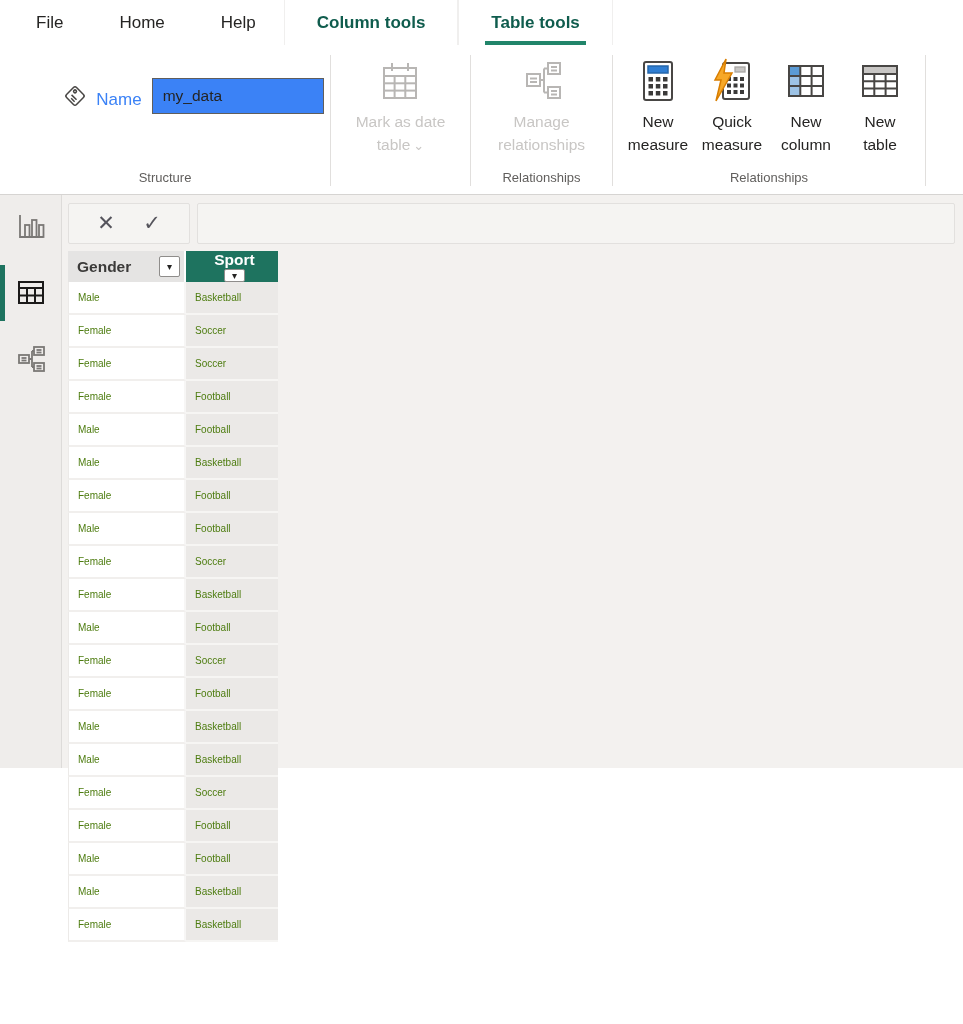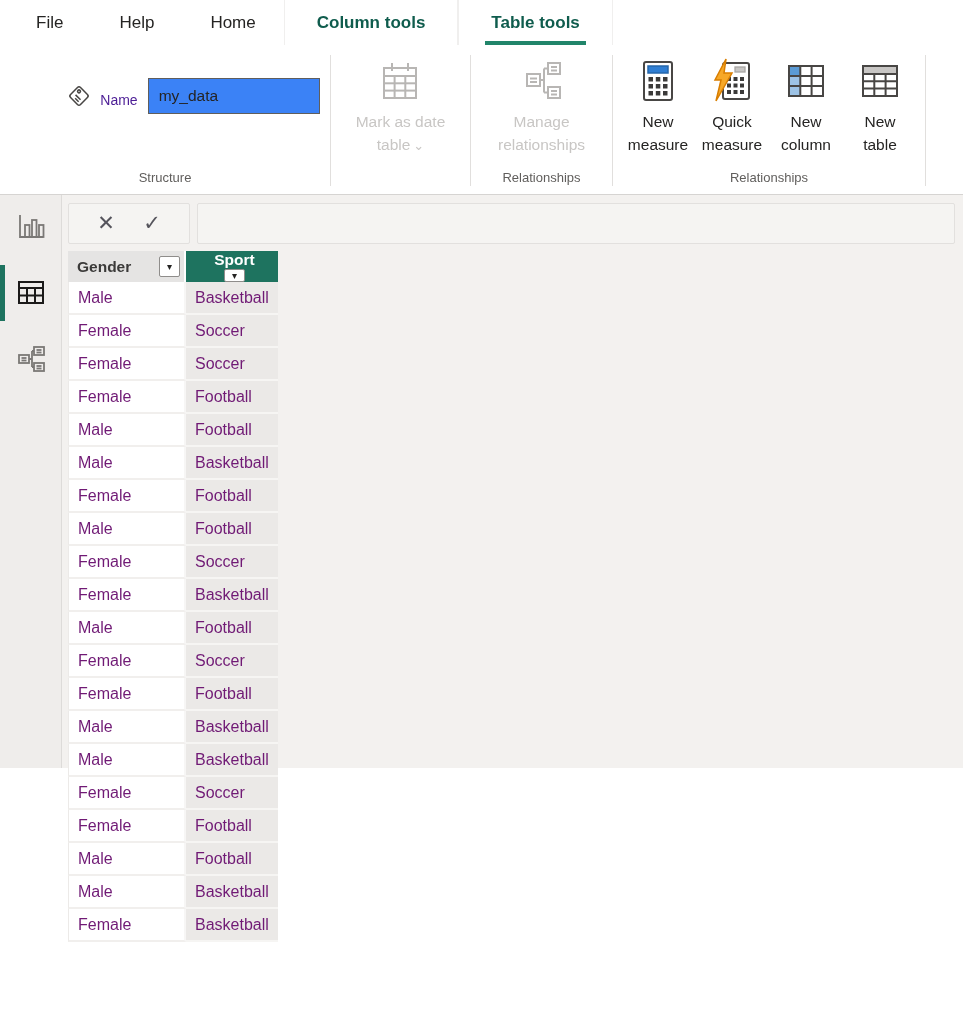--- a/index.html
+++ b/index.html
@@ -22,21 +22,21 @@
   .ribbon { height:150px; flex:0 0 150px; background:#fff; border-bottom:1px solid #d6d4d2;
     display:flex; align-items:stretch; }
   .group { display:flex; flex-direction:column; }
   .group-content { flex:1; display:flex; justify-content:center; }
   .group-label { height:26px; font-size:13px; color:#605e5c; text-align:center; line-height:20px; }
   .v-divider { width:1px; background:#e1dfdd; margin:10px 0 8px; }
 
   .group.structure { width:330px; }
   .name-row { display:flex; align-items:center; margin-top:33px; margin-left:56px; height:36px; align-self:flex-start; }
   .name-row .tag { width:26px; height:26px; }
-  .name-label { font-size:14px; margin:8px 10px 0 8px; color:#4c1d95; }
+  .name-label { font-size:17px; margin:8px 10px 0 8px; color:#3b82f6; }
   .name-input { width:172px; height:36px; border:1px solid #605e5c; background:#3b82f6;
     font-family:"Liberation Sans", sans-serif; font-size:15.5px; padding:0 10px; color:#252423; outline:none; }
 
   .group.calendars { width:139px;gap:47px; }
   .group.relationships { width:141px; }
   .group.calculations { width:312px; }
 
   .big-btn { background:transparent; border:none; display:flex; flex-direction:column;
     align-items:center; margin-top:13px; font-family:"Liberation Sans", sans-serif; cursor:default; }
   .big-btn .icon { width:46px; height:46px; margin-bottom:6px; }
@@ -75,38 +75,38 @@
   .thead { display:flex; height:31px; }
   .th { display:flex; align-items:center; font-weight:700; font-size:15.5px; padding:0 4px 0 9px; }
   .th-label { flex:1; }
   .th.gender { width:118px; background:#e5e4e3; color:#3b3a39; border-right:2px solid #fdfdfd; }
   .th.sport  { width:92px;  background:#1e735f; color:#fff;flex-direction:column; }
   .filter-btn { width:21px; height:21px; background:#fff; border:1px solid #8f8d8b;
     border-radius:2px; font-size:10px; line-height:1; color:#252423; display:flex;
     align-items:center; justify-content:center; cursor:pointer; padding:0; }
   .tbody { display:flex; flex-direction:column; }
   .trow { display:flex; height:33px; }
-  .cell { display:flex; align-items:center; font-size:16px; padding-left:9px; color:#701a75; }
+  .cell { display:flex; align-items:center; font-size:10px; padding-left:9px; color:#4d7c0f; }
   .cell.gender { width:118px; background:#fff; border-bottom:2px solid #f1efed;
     border-left:1px solid #eceae8; border-right:2px solid #f7f6f5; }
   .cell.sport { width:92px; background:#ebe9e7; border-bottom:2px solid #f6f5f3; }
 
   svg .st-gray  { stroke:#b8b6b4; fill:none; stroke-width:2; }
   svg .st-dark  { stroke:#484644; fill:none; stroke-width:2; }
   svg .st-side  { stroke:#7a7876; fill:none; stroke-width:1.8; }
 </style>
 </head>
 <body>
 
 <div class="app">
 
   <header class="tabs-row">
     <div class="tab plain">File</div>
+    <div class="tab plain">Home</div>
     <div class="tab plain">Help</div>
-    <div class="tab plain">Home</div>
     <div class="tab contextual">Column tools</div>
     <div class="tab contextual active">Table tools</div>
   </header>
 
   <div class="ribbon">
 
     <section class="group structure">
       <div class="group-content">
         <div class="name-row">
           <svg class="tag" viewBox="0 0 24 24">

